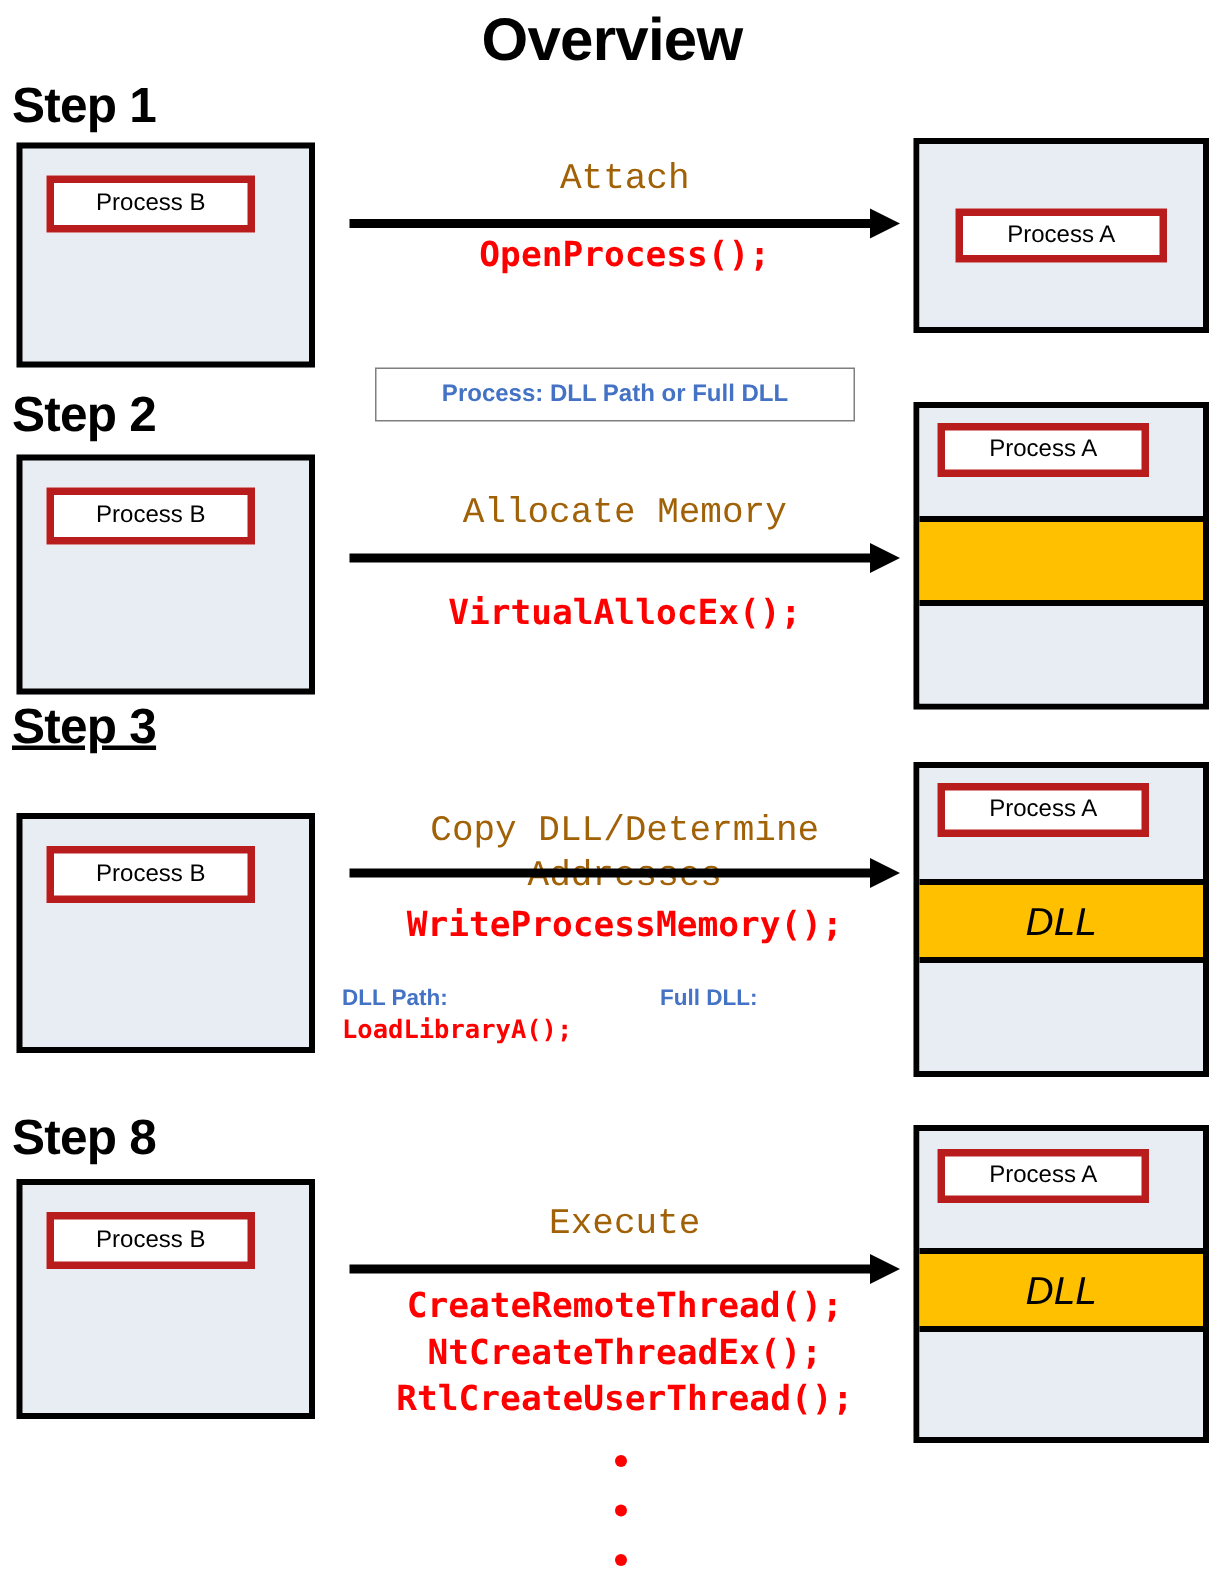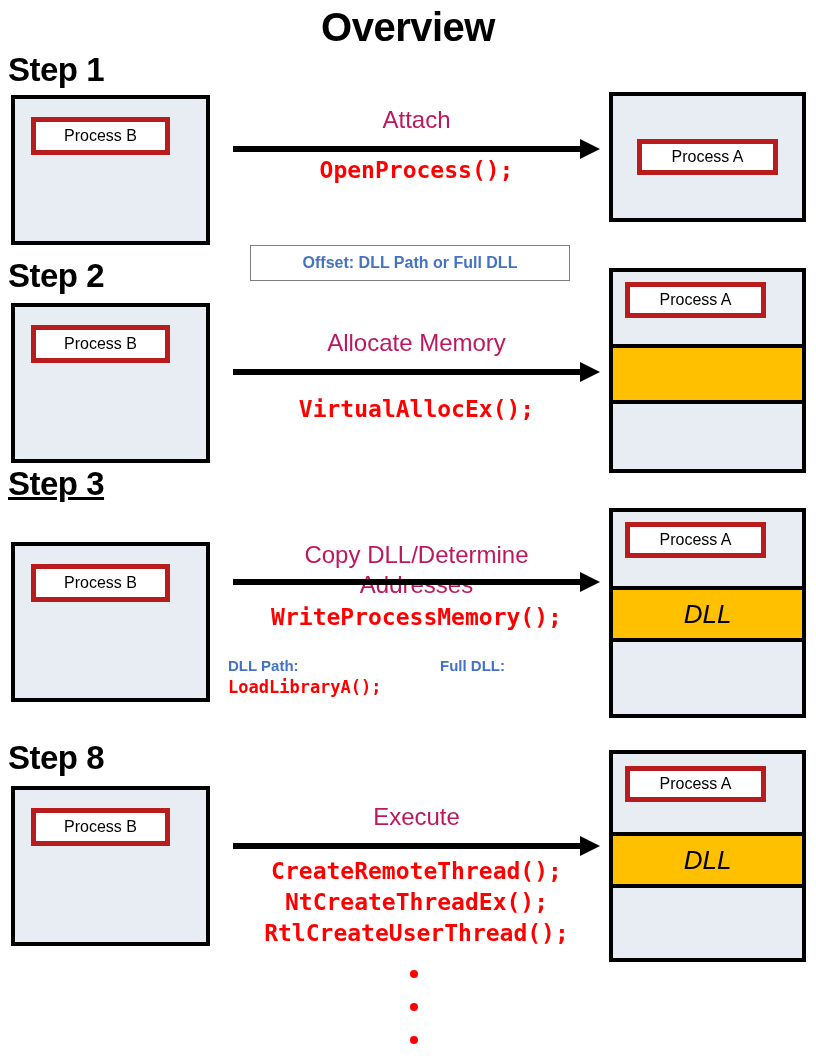--- a/index.html
+++ b/index.html
@@ -116,24 +116,24 @@
     height: 0;
     border-top: 10px solid transparent;
     border-bottom: 10px solid transparent;
     border-left: 20px solid #000000;
   }
 
   
   .action-text {
     position: absolute;
     text-align: center;
-    font-family: Liberation Sans, sans-serif;
+    font-family: Liberation Mono, monospace;
     font-size: 24px;
     line-height: 30px;
-    color: #be185d;
+    color: #a16207;
     white-space: pre-line;
   }
   .api-text {
     position: absolute;
     text-align: center;
     font-family: "DejaVu Sans Mono", monospace;
     font-weight: bold;
     font-size: 23px;
     line-height: 31px;
     color: #FF0000;
@@ -202,21 +202,21 @@
   </div>
 
   <div class="api-text" style="left:233px; top:155px; width:367px;">OpenProcess();</div>
 
   <div class="mem-col" style="left:609px; top:92px; width:197px; height:130px;">
     <div class="mem-seg" style="height:100%;">
       <div class="inner-label" style="left:12px; top:14px; width:141px; height:36px;">Process A</div>
     </div>
   </div>
 
-  <div class="choose-box" style="left:250px; top:245px; width:320px; height:36px;">Offset: DLL Path or Full DLL</div>
+  <div class="choose-box" style="left:250px; top:245px; width:320px; height:36px;">Process: DLL Path or Full DLL</div>
 
   <div class="step-label" style="left:8px; top:258px;">Step 2</div>
 
   <div class="proc-box" style="left:11px; top:303px; width:199px; height:160px;">
     <div class="inner-label" style="left:16px; top:18px; width:139px; height:38px;">Process B</div>
   </div>
 
   <div class="action-text" style="left:233px; top:328px; width:367px;">Allocate Memory</div>
 
   <div class="arrow" style="left:233px; top:362px; width:367px;">

